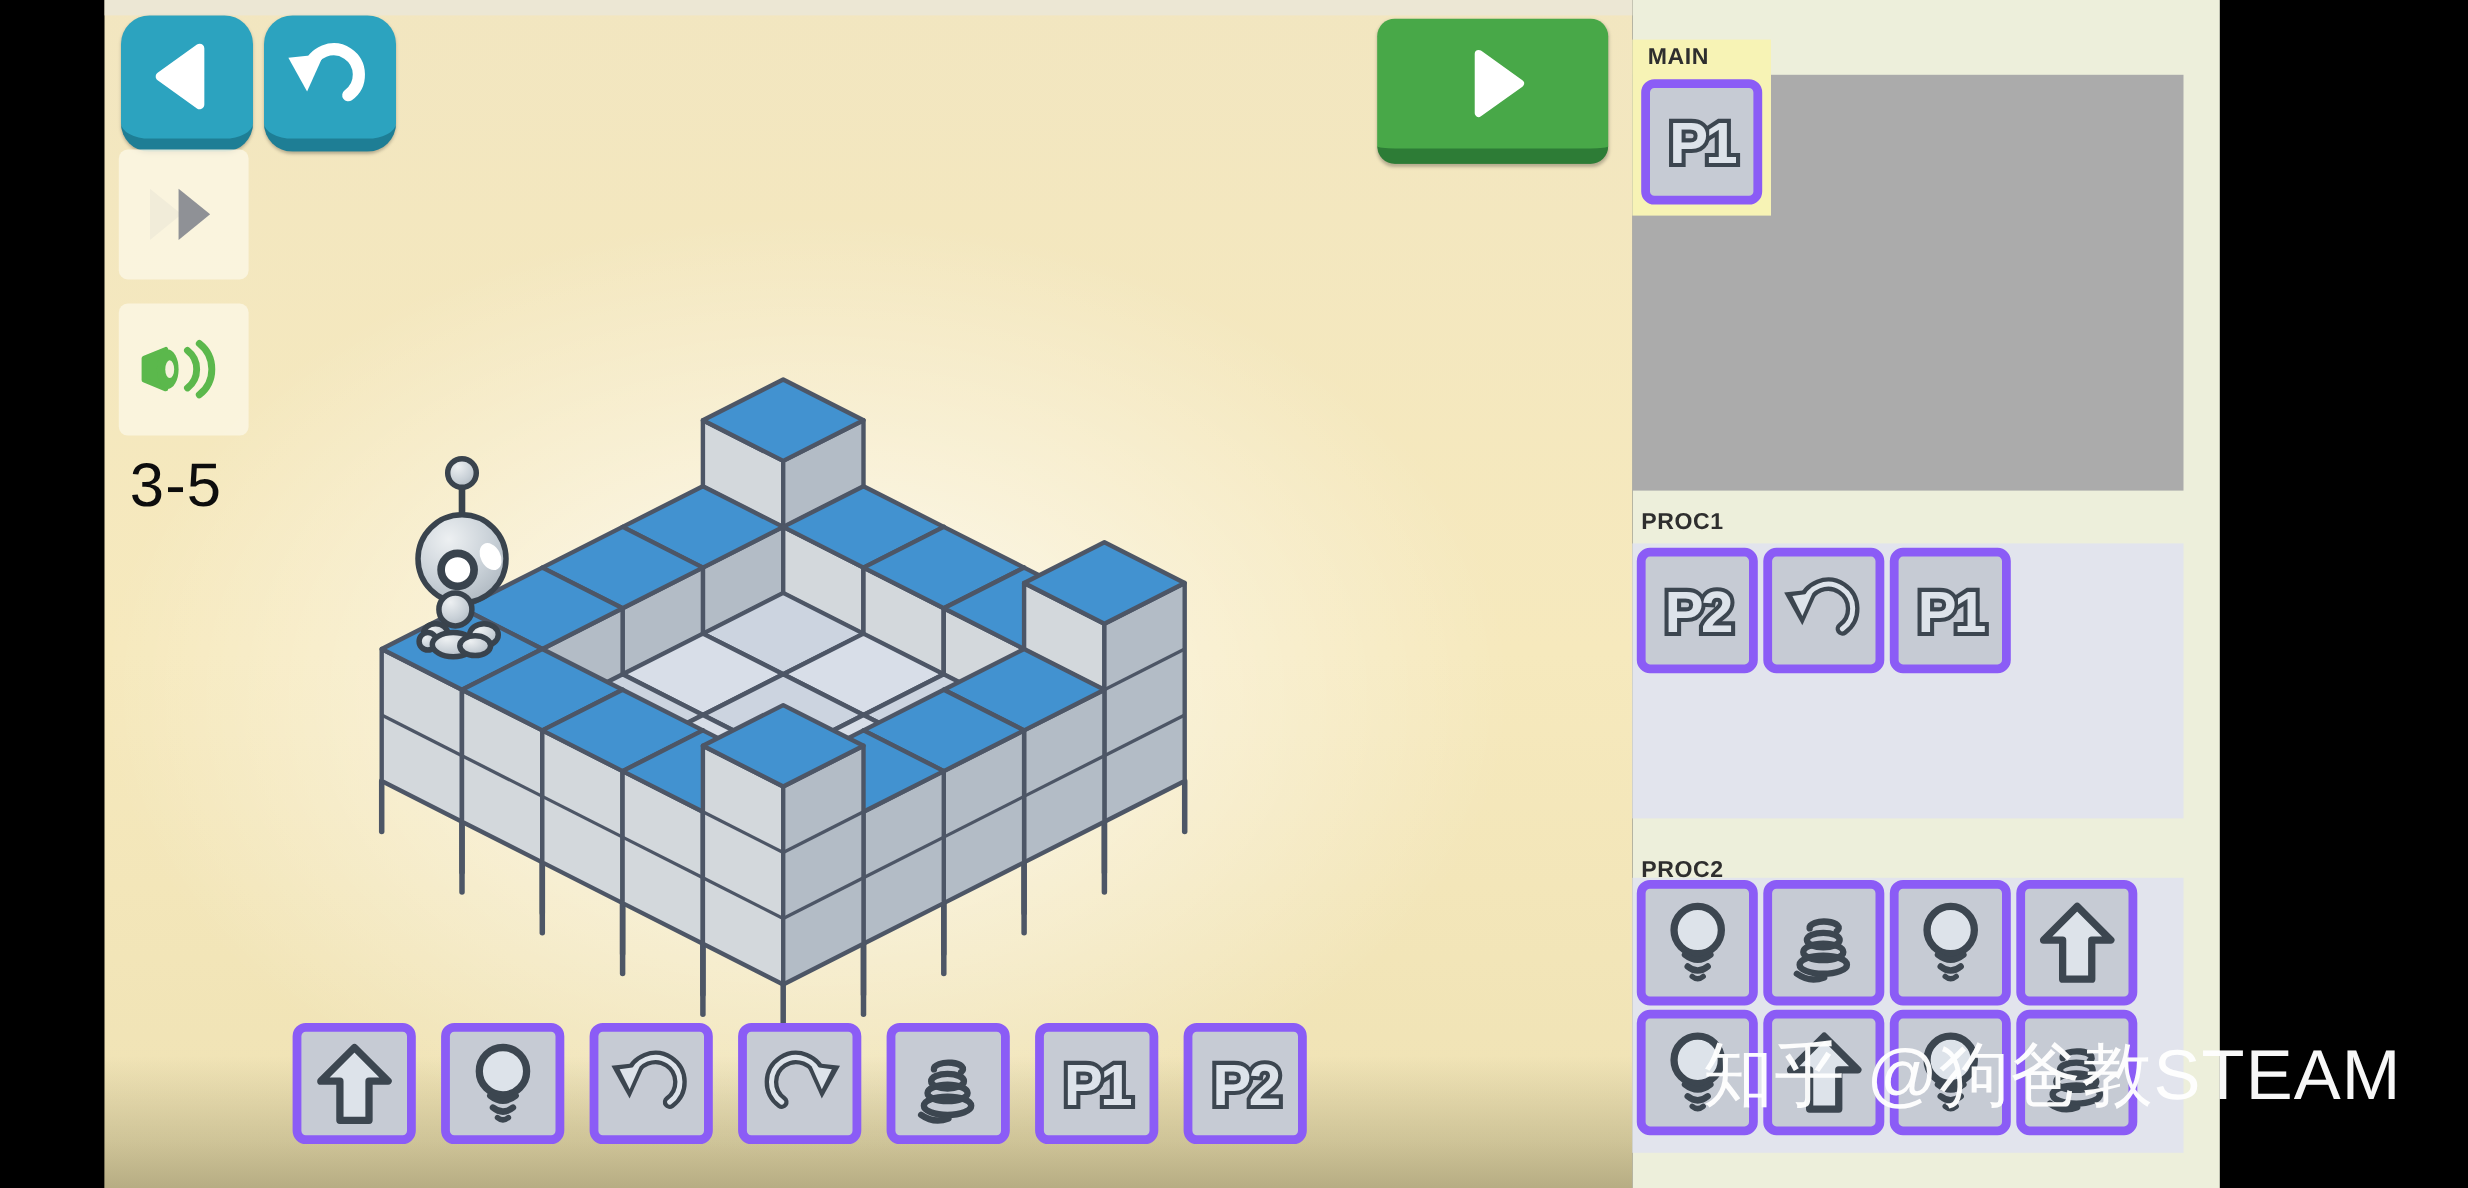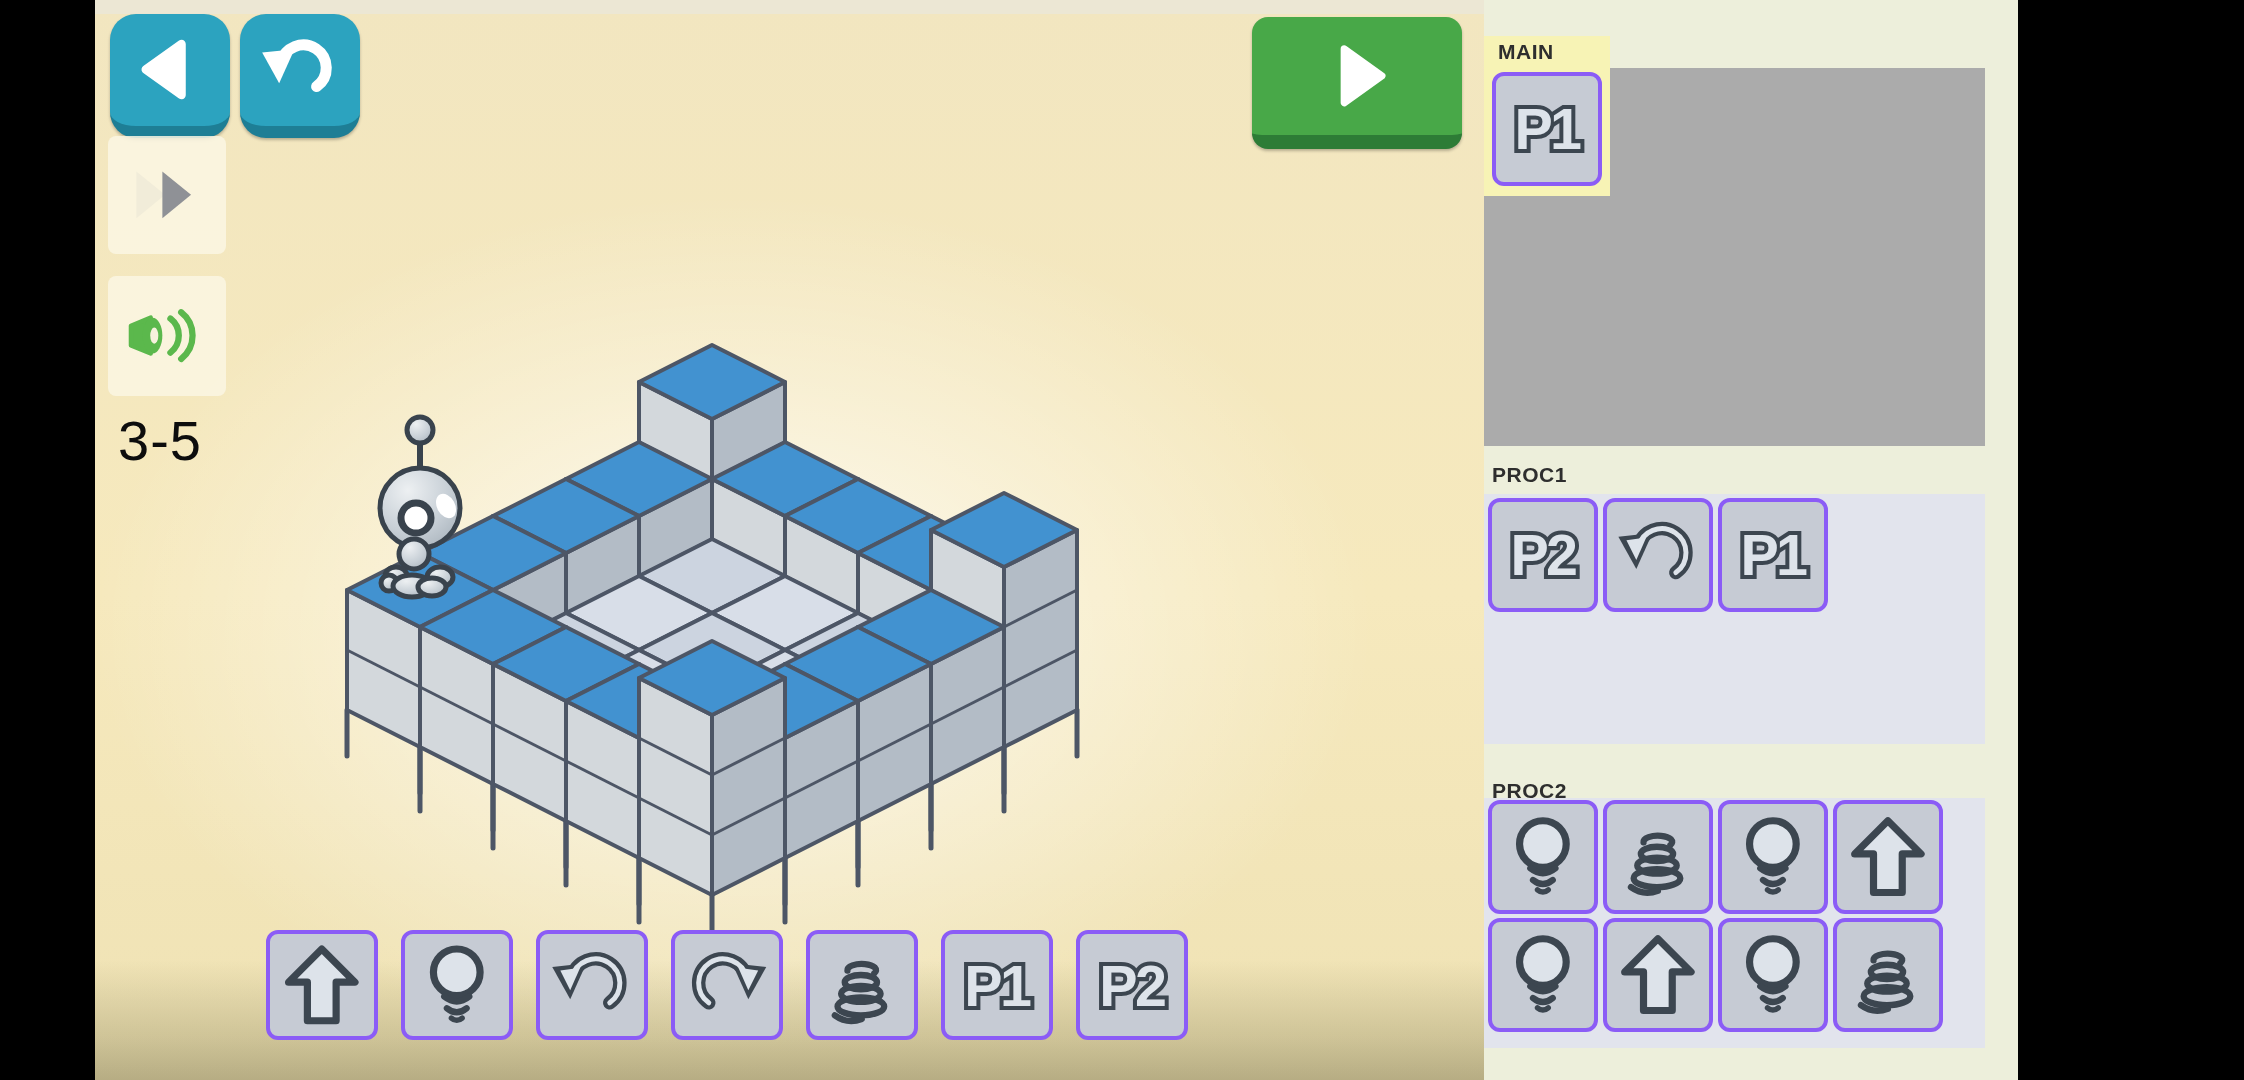--- a/index.html
+++ b/index.html
@@ -17,21 +17,21 @@
   #level-svg{position:absolute;left:0;top:0;width:2244px;height:1080px;pointer-events:none;}
   
   #controls{position:absolute;left:0;top:0;width:2244px;height:1080px;}
   .btn3d{position:absolute;display:flex;align-items:center;justify-content:center;cursor:pointer;}
   .btn-teal{width:120px;height:112px;background:#2ca3bf;border-radius:26px;border-bottom:12px solid #1e7e95;box-shadow:0 2px 3px rgba(0,0,0,.25);}
   .btn-green{width:210px;height:118px;background:#48a848;border-radius:16px;border-bottom:14px solid #2d7c36;box-shadow:0 2px 3px rgba(0,0,0,.25);}
   .btn-flat{background:rgba(250,246,227,.85);border-radius:8px;}
   .btn3d svg,.btn-flat svg{width:76%;height:76%;}
   .level-label{position:absolute;color:#0d0d0d;font-size:56px;font-weight:400;letter-spacing:1px;}
   
-  .cmd-tile{box-sizing:border-box;background:#c6cbd4;border:4px solid #8b5cf6;border-radius:12px;
+  .cmd-tile{box-sizing:border-box;background:#c6cbd4;border:8px solid #8b5cf6;border-radius:12px;
             display:flex;align-items:center;justify-content:center;cursor:pointer;flex:none;}
   .cmd-tile svg{width:88%;height:88%;}
   #palette{position:absolute;left:266px;top:930px;display:flex;gap:23px;}
   #palette .cmd-tile{width:112px;height:110px;}
   
   .side-panel{position:absolute;left:1484px;top:0;width:534px;height:1080px;background:#edefdb;}
   .sec-label{position:absolute;font-size:21px;font-weight:bold;color:#2e2e2e;letter-spacing:.5px;}
   .main-highlight{position:absolute;left:0;top:36px;width:126px;height:160px;background:#f7f3b5;}
   .box{position:absolute;left:0;width:501px;height:250px;background:#e2e4ed;}
   .box-gray{position:absolute;left:0;top:68px;width:501px;height:378px;background:#ababab;}
@@ -400,13 +400,14 @@
             <ellipse cx="49" cy="74" rx="26" ry="10" fill="none" stroke="#3c4650" stroke-width="7"></ellipse>
             <ellipse cx="49" cy="60" rx="22" ry="9" fill="none" stroke="#3c4650" stroke-width="7"></ellipse>
             <ellipse cx="49" cy="47" rx="18" ry="8" fill="none" stroke="#3c4650" stroke-width="7"></ellipse>
             <path d="M34 34 a16 7 0 1 1 30 3" fill="none" stroke="#3c4650" stroke-width="7" stroke-linecap="round"></path>
             <path d="M20 84 q14 10 30 4" fill="none" stroke="#3c4650" stroke-width="7" stroke-linecap="round"></path>
           </svg>
         </div>
       </div>
   </div>
 
+  <div class="watermark">知乎 @狗爸教STEAM</div>
 </div>
 
 </body></html>

